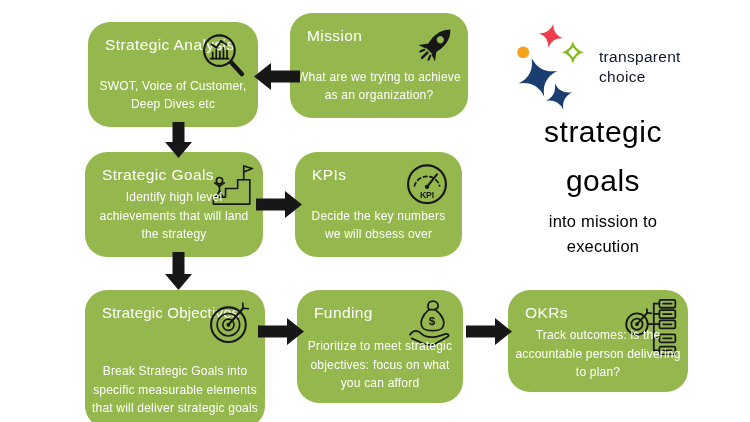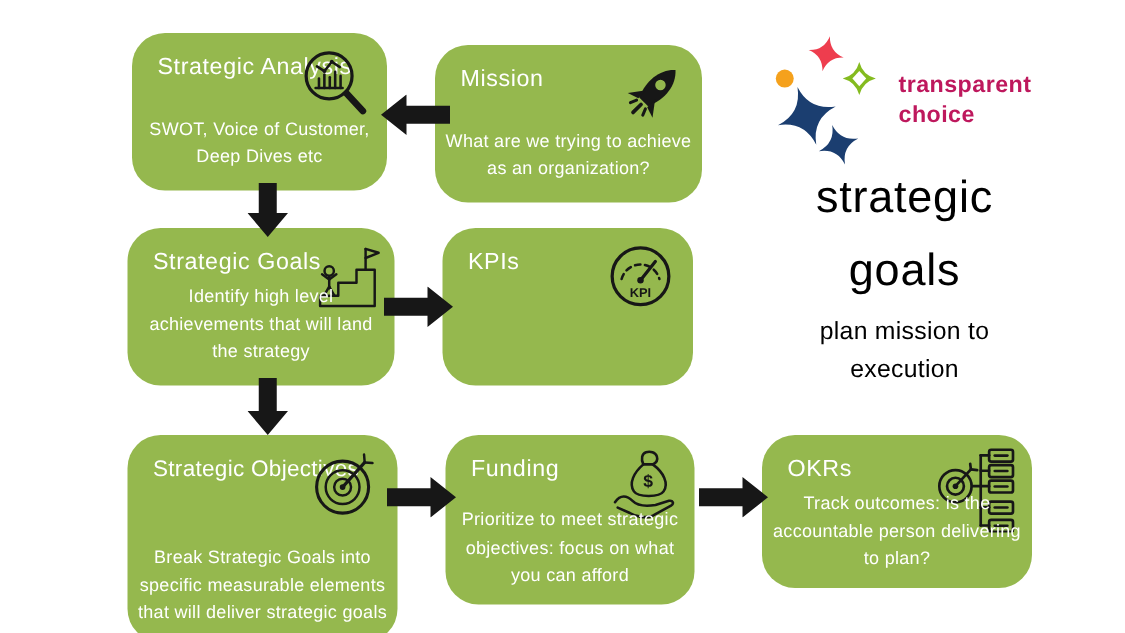--- a/index.html
+++ b/index.html
@@ -15,21 +15,21 @@
     position:absolute; top:14px; left:17px; font-size:15.5px; letter-spacing:.4px;
     font-weight:500; white-space:nowrap;
   }
   .box-icon { position:absolute; top:7px; right:8px; }
   .box-body {
     position:absolute; left:7px; right:7px; bottom:13px; text-align:center;
     font-size:12px; line-height:1.55; letter-spacing:.2px; font-weight:400;
   }
   
   #box-strategic-analysis  { left:88px;  top:22px;  width:170px; height:105px; }
-  #box-mission             { left:290px; top:30px;  width:178px; height:105px; }
+  #box-mission             { left:290px; top:13px;  width:178px; height:105px; }
   #box-strategic-goals     { left:85px;  top:152px; width:178px; height:105px; }
   #box-kpis                { left:295px; top:152px; width:167px; height:105px; }
   #box-strategic-objectives{ left:85px;  top:290px; width:180px; height:138px; }
   #box-funding             { left:297px; top:290px; width:166px; height:113px; }
   #box-okrs                { left:508px; top:290px; width:180px; height:102px; }
   #box-strategic-objectives .box-title { font-size:15px; letter-spacing:.2px; }
   #box-strategic-objectives .box-body,
   #box-funding .box-body,
   #box-okrs .box-body { bottom:10px; }
   
@@ -41,22 +41,22 @@
   #arrow-objectives-to-funding { left:258px; top:318px; }
   #arrow-funding-to-okrs       { left:466px; top:318px; }
   .arrow svg { display:block; }
   .ink { fill:#171717; }
   
   .lineart { stroke:#171717; fill:none; stroke-width:2.4; stroke-linecap:round; stroke-linejoin:round; }
   .lineart-thin { stroke:#171717; fill:none; stroke-width:1.9; stroke-linecap:round; stroke-linejoin:round; }
   
   #logo { position:absolute; left:510px; top:22px; }
   #brand-text {
-    position:absolute; left:599px; top:47px; color:#be185d; font-size:15.5px;
-    line-height:1.28; letter-spacing:.3px; font-weight:700;
+    position:absolute; left:599px; top:47px; color:#0f172a; font-size:15.5px;
+    line-height:1.28; letter-spacing:.3px; font-weight:400;
   }
   #heading {
     position:absolute; left:503px; top:108px; width:200px; text-align:center; color:#000000;
   }
   .heading-line { font-size:30px; line-height:1.62; font-weight:500; letter-spacing:.5px; }
   .heading-sub {
     font-size:16.5px; line-height:1.5; margin-top:4px; font-weight:400;
     width:172px; margin-left:auto; margin-right:auto; letter-spacing:.2px;
   }
 </style>
@@ -125,20 +125,21 @@
     <div class="box-title">KPIs</div>
     <div class="box-icon">
       <svg width="54" height="54" viewBox="0 0 60 60">
         <circle class="lineart" cx="30" cy="28" r="21"></circle>
         <path class="lineart-thin" d="M16,30 A14.5,14.5 0 0 1 44,30" stroke-dasharray="4 3.4"></path>
         <line class="lineart" x1="30" y1="31" x2="41" y2="17"></line>
         <circle cx="30" cy="31" r="2.4" fill="#171717"></circle>
         <text x="30" y="43" text-anchor="middle" font-size="9.5" font-weight="bold" font-family="Liberation Sans, sans-serif" fill="#171717">KPI</text>
       </svg>
     </div>
+    <div class="box-body">Decide the key numbers we will obsess over</div>
   </div>
 
   <div class="box" id="box-strategic-objectives">
     <div class="box-title">Strategic Objectives</div>
     <div class="box-icon">
       <svg width="52" height="52" viewBox="0 0 60 60">
         <circle class="lineart" cx="27" cy="32" r="20"></circle>
         <circle class="lineart-thin" cx="27" cy="32" r="13"></circle>
         <circle class="lineart-thin" cx="27" cy="32" r="6.5"></circle>
         <circle cx="27" cy="32" r="2.2" fill="#171717"></circle>
@@ -243,16 +244,16 @@
     </svg>
   </div>
   <div id="brand-text">
     <div>transparent</div>
     <div>choice</div>
   </div>
 
   <div id="heading">
     <div class="heading-line">strategic</div>
     <div class="heading-line">goals</div>
-    <div class="heading-sub">plan mission to execution</div>
+    <div class="heading-sub">into mission to execution</div>
   </div>
 
 </div>
 
 </body></html>

